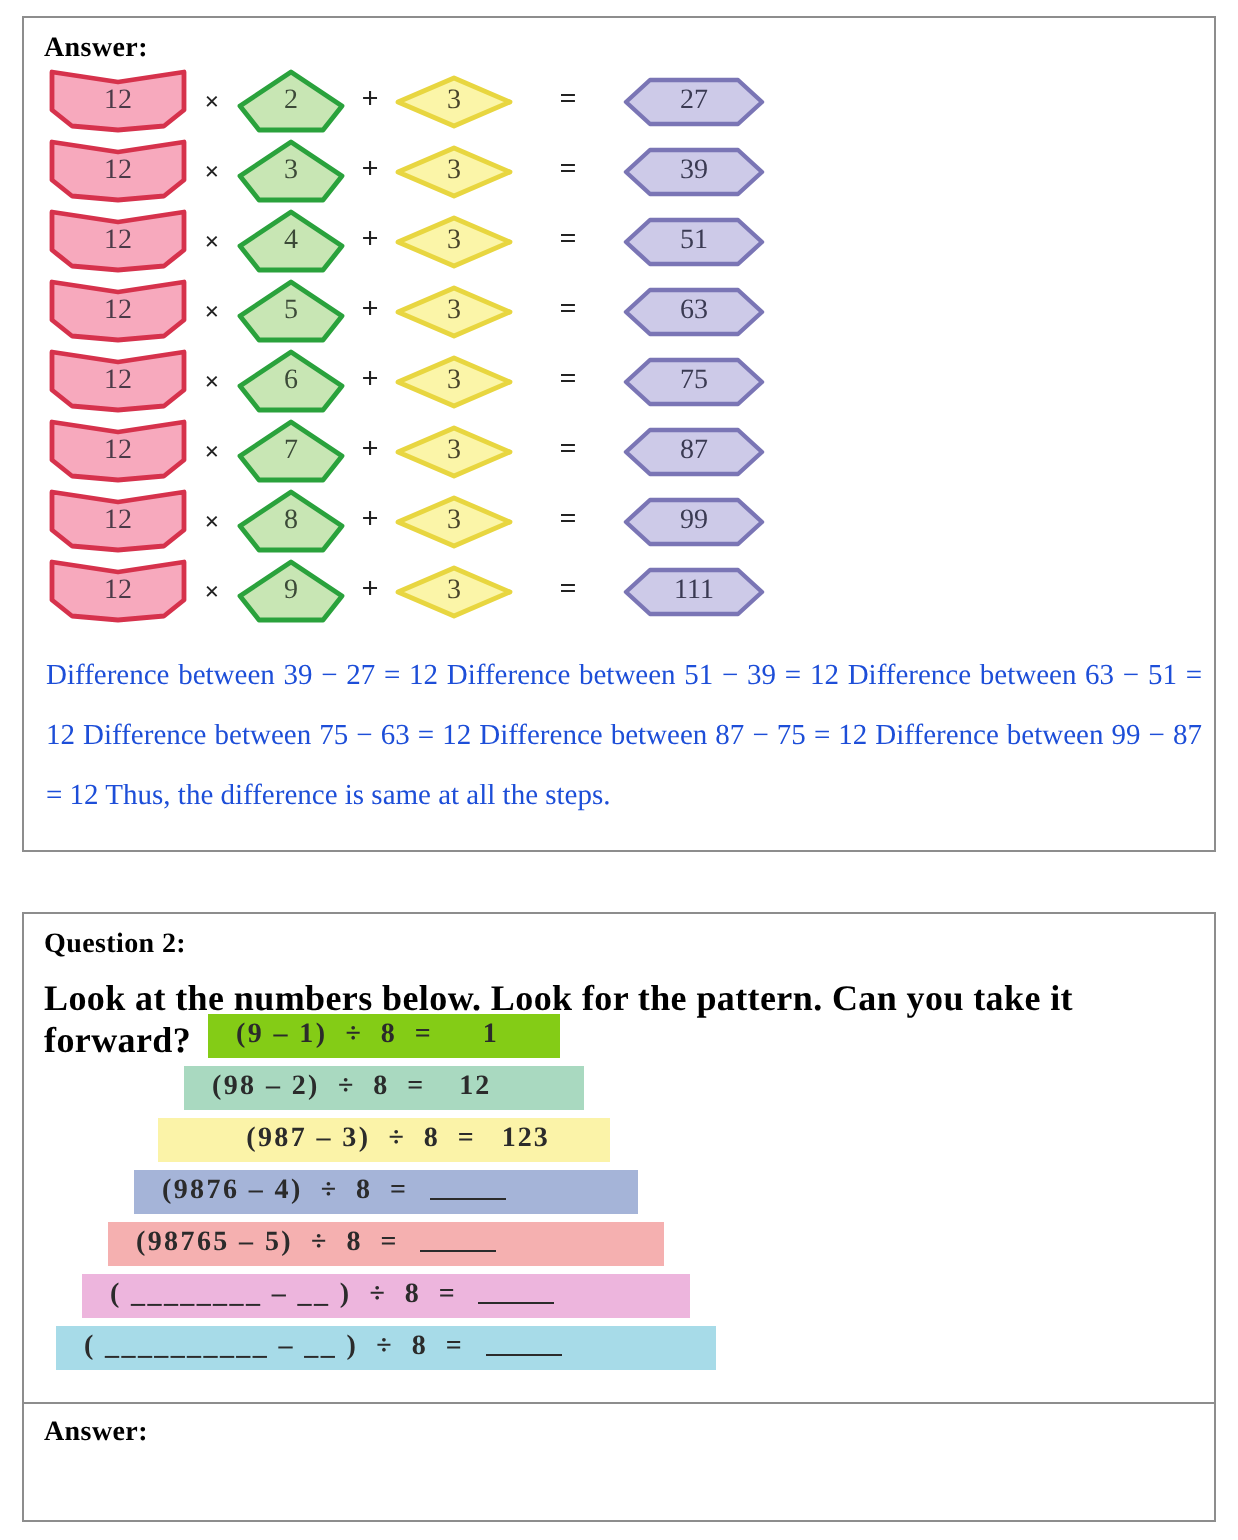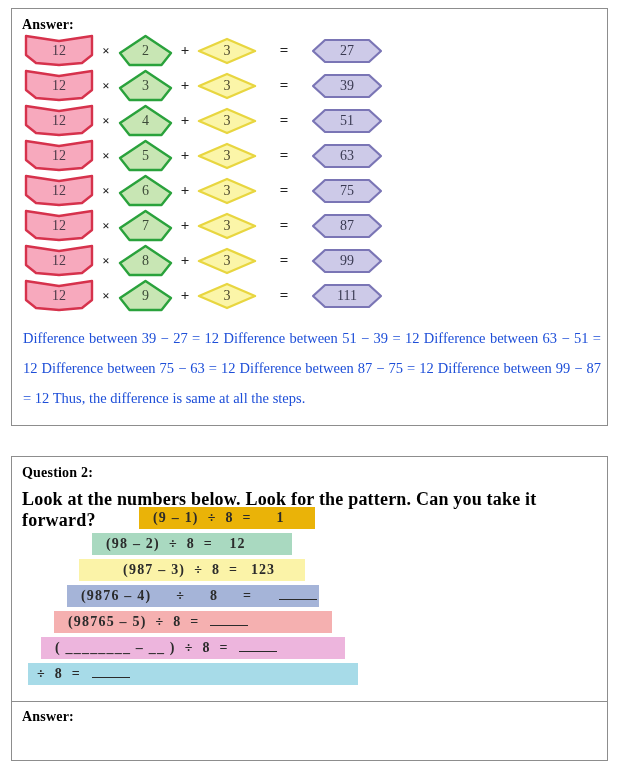--- a/index.html
+++ b/index.html
@@ -387,21 +387,21 @@
 
     <div id="explanation">Difference between 39 − 27 = 12 Difference between 51 − 39 = 12 Difference between 63 − 51 = 12 Difference between 75 − 63 = 12 Difference between 87 − 75 = 12 Difference between 99 − 87 = 12 Thus, the difference is same at all the steps.</div>
   </div>
 
   <div class="box" id="question2-box">
     <div class="box-label" id="q2-label">Question 2:</div>
     <div class="box-label" id="q2-prompt">Look at the numbers below. Look for the pattern. Can you take it forward?</div>
 
     <div id="bars">
         <div class="bar-row">
-          <div class="bar" style="left: 92px; width: 176px; background: #eab308; margin-left: 35px;">
+          <div class="bar" style="left: 92px; width: 176px; background: #84cc16;">
             <span class="lhs">(9 – 1)</span>
      <span class="div-op">÷</span>
      <span class="div-op">8</span>
      <span class="eqs">=</span>
      <span class="rhs" style="padding-left: 26px;">1</span>
           </div>
         </div>
         <div class="bar-row">
           <div class="bar" style="left: 80px; width: 200px; background: rgb(169, 217, 192);">
             <span class="lhs">(98 – 2)</span>
@@ -414,21 +414,21 @@
         <div class="bar-row">
           <div class="bar" style="left: 67px; width: 226px; background: rgb(251, 243, 168); justify-content: center;">
             <span class="lhs">(987 – 3)</span>
      <span class="div-op">÷</span>
      <span class="div-op">8</span>
      <span class="eqs">=</span>
      <span class="rhs" style="padding-left: 14px;">123</span>
           </div>
         </div>
         <div class="bar-row">
-          <div class="bar" style="left: 55px; width: 252px; background: rgb(165, 180, 216); gap: 16px;">
+          <div class="bar" style="left: 55px; width: 252px; background: rgb(165, 180, 216);">
             <span class="lhs">(9876 – 4)</span>
      <span class="div-op">÷</span>
      <span class="div-op">8</span>
      <span class="eqs">=</span>
      <span class="rhs" style="padding-left: 12px;"><span class="blank" style="width:38px"></span></span>
           </div>
         </div>
         <div class="bar-row">
           <div class="bar" style="left: 42px; width: 278px; background: rgb(245, 176, 176);">
             <span class="lhs">(98765 – 5)</span>
@@ -442,20 +442,21 @@
           <div class="bar" style="left: 29px; width: 304px; background: rgb(237, 181, 221);">
             <span class="lhs">( ________ – __ )</span>
      <span class="div-op">÷</span>
      <span class="div-op">8</span>
      <span class="eqs">=</span>
      <span class="rhs" style="padding-left: 12px;"><span class="blank" style="width:38px"></span></span>
           </div>
         </div>
         <div class="bar-row">
           <div class="bar" style="left: 16px; width: 330px; background: rgb(167, 219, 232);">
+            <span class="lhs">( __________ – __ )</span>
      <span class="div-op">÷</span>
      <span class="div-op">8</span>
      <span class="eqs">=</span>
      <span class="rhs" style="padding-left: 12px;"><span class="blank" style="width:38px"></span></span>
           </div>
         </div>
       </div>
 
     <div class="divider" id="q2-divider"></div>
     <div class="box-label" id="answer2-label" style="top:252px">Answer:</div>

